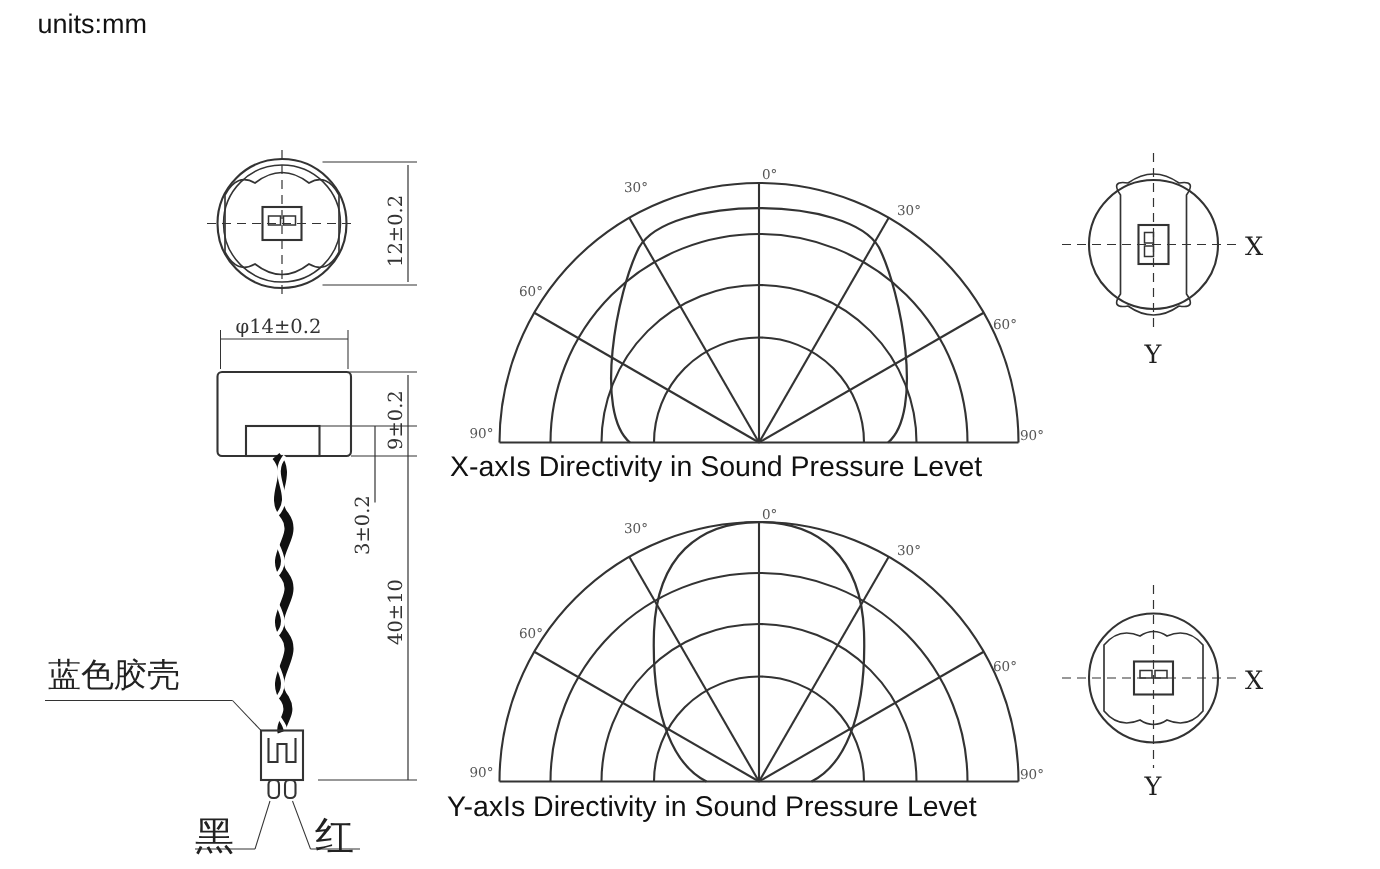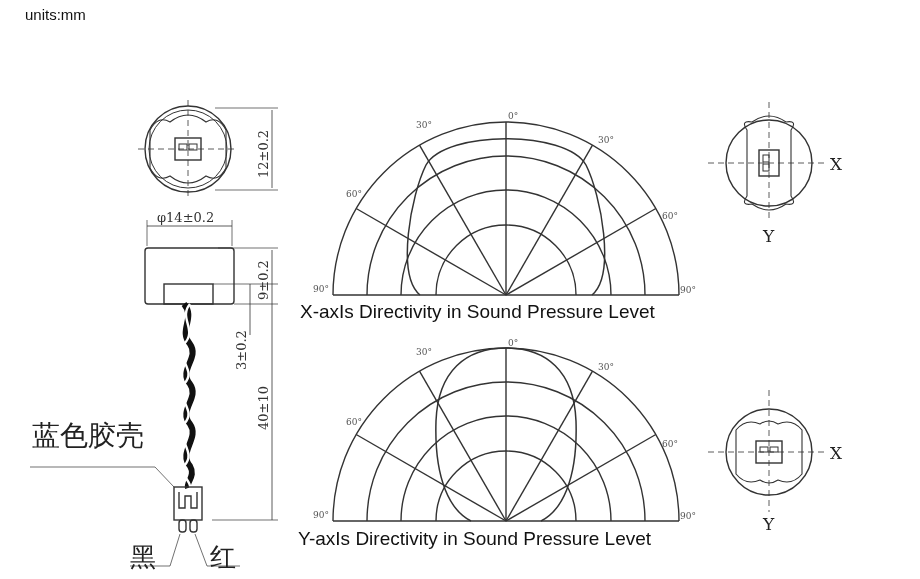--- a/index.html
+++ b/index.html
@@ -1,23 +1,23 @@
 <!DOCTYPE html>
 <html><head>
   <meta charset="utf-8">
   <style>
     html, body { margin: 0; padding: 0; background: #ffffff; }
     body { width: 920px; height: 579px; position: relative; overflow: hidden; font-family: "Liberation Sans", sans-serif; }
-    .units { position: absolute; left: 25px; top: 6px; font-size: 15px; color: #111; font-family: "Liberation Sans", sans-serif; }
+    .units { position: absolute; left: 25px; top: 6px; font-size: 18px; color: #111; font-family: "Liberation Sans", sans-serif; }
     svg { position: absolute; left: 0; top: 0; }
     .caption { position: absolute; font-family: "Liberation Sans", sans-serif; font-size: 19px; color: #111; white-space: nowrap; }
     .cap-x { left: 300px; top: 301px; }
     .cap-y { left: 298px; top: 528px; }
     .cn { position: absolute; font-family: "DejaVu Serif", serif; color: #222; white-space: nowrap; }
-    .cn-housing { left: 32px; top: 417px; font-size: 28px; }
+    .cn-housing { left: 32px; top: 435px; font-size: 22px; }
     .cn-black { left: 130px; top: 540px; font-size: 26px; }
     .cn-red { left: 210px; top: 540px; font-size: 26px; }
     .dim { font-family: "DejaVu Serif", serif; font-size: 13px; fill: #333; }
     .ang { font-family: "DejaVu Serif", serif; font-size: 9px; fill: #555; }
     .axl { font-family: "DejaVu Serif", serif; font-size: 17px; fill: #222; }
   </style>
 </head>
 <body>
 
 <div class="units">units:mm</div>

